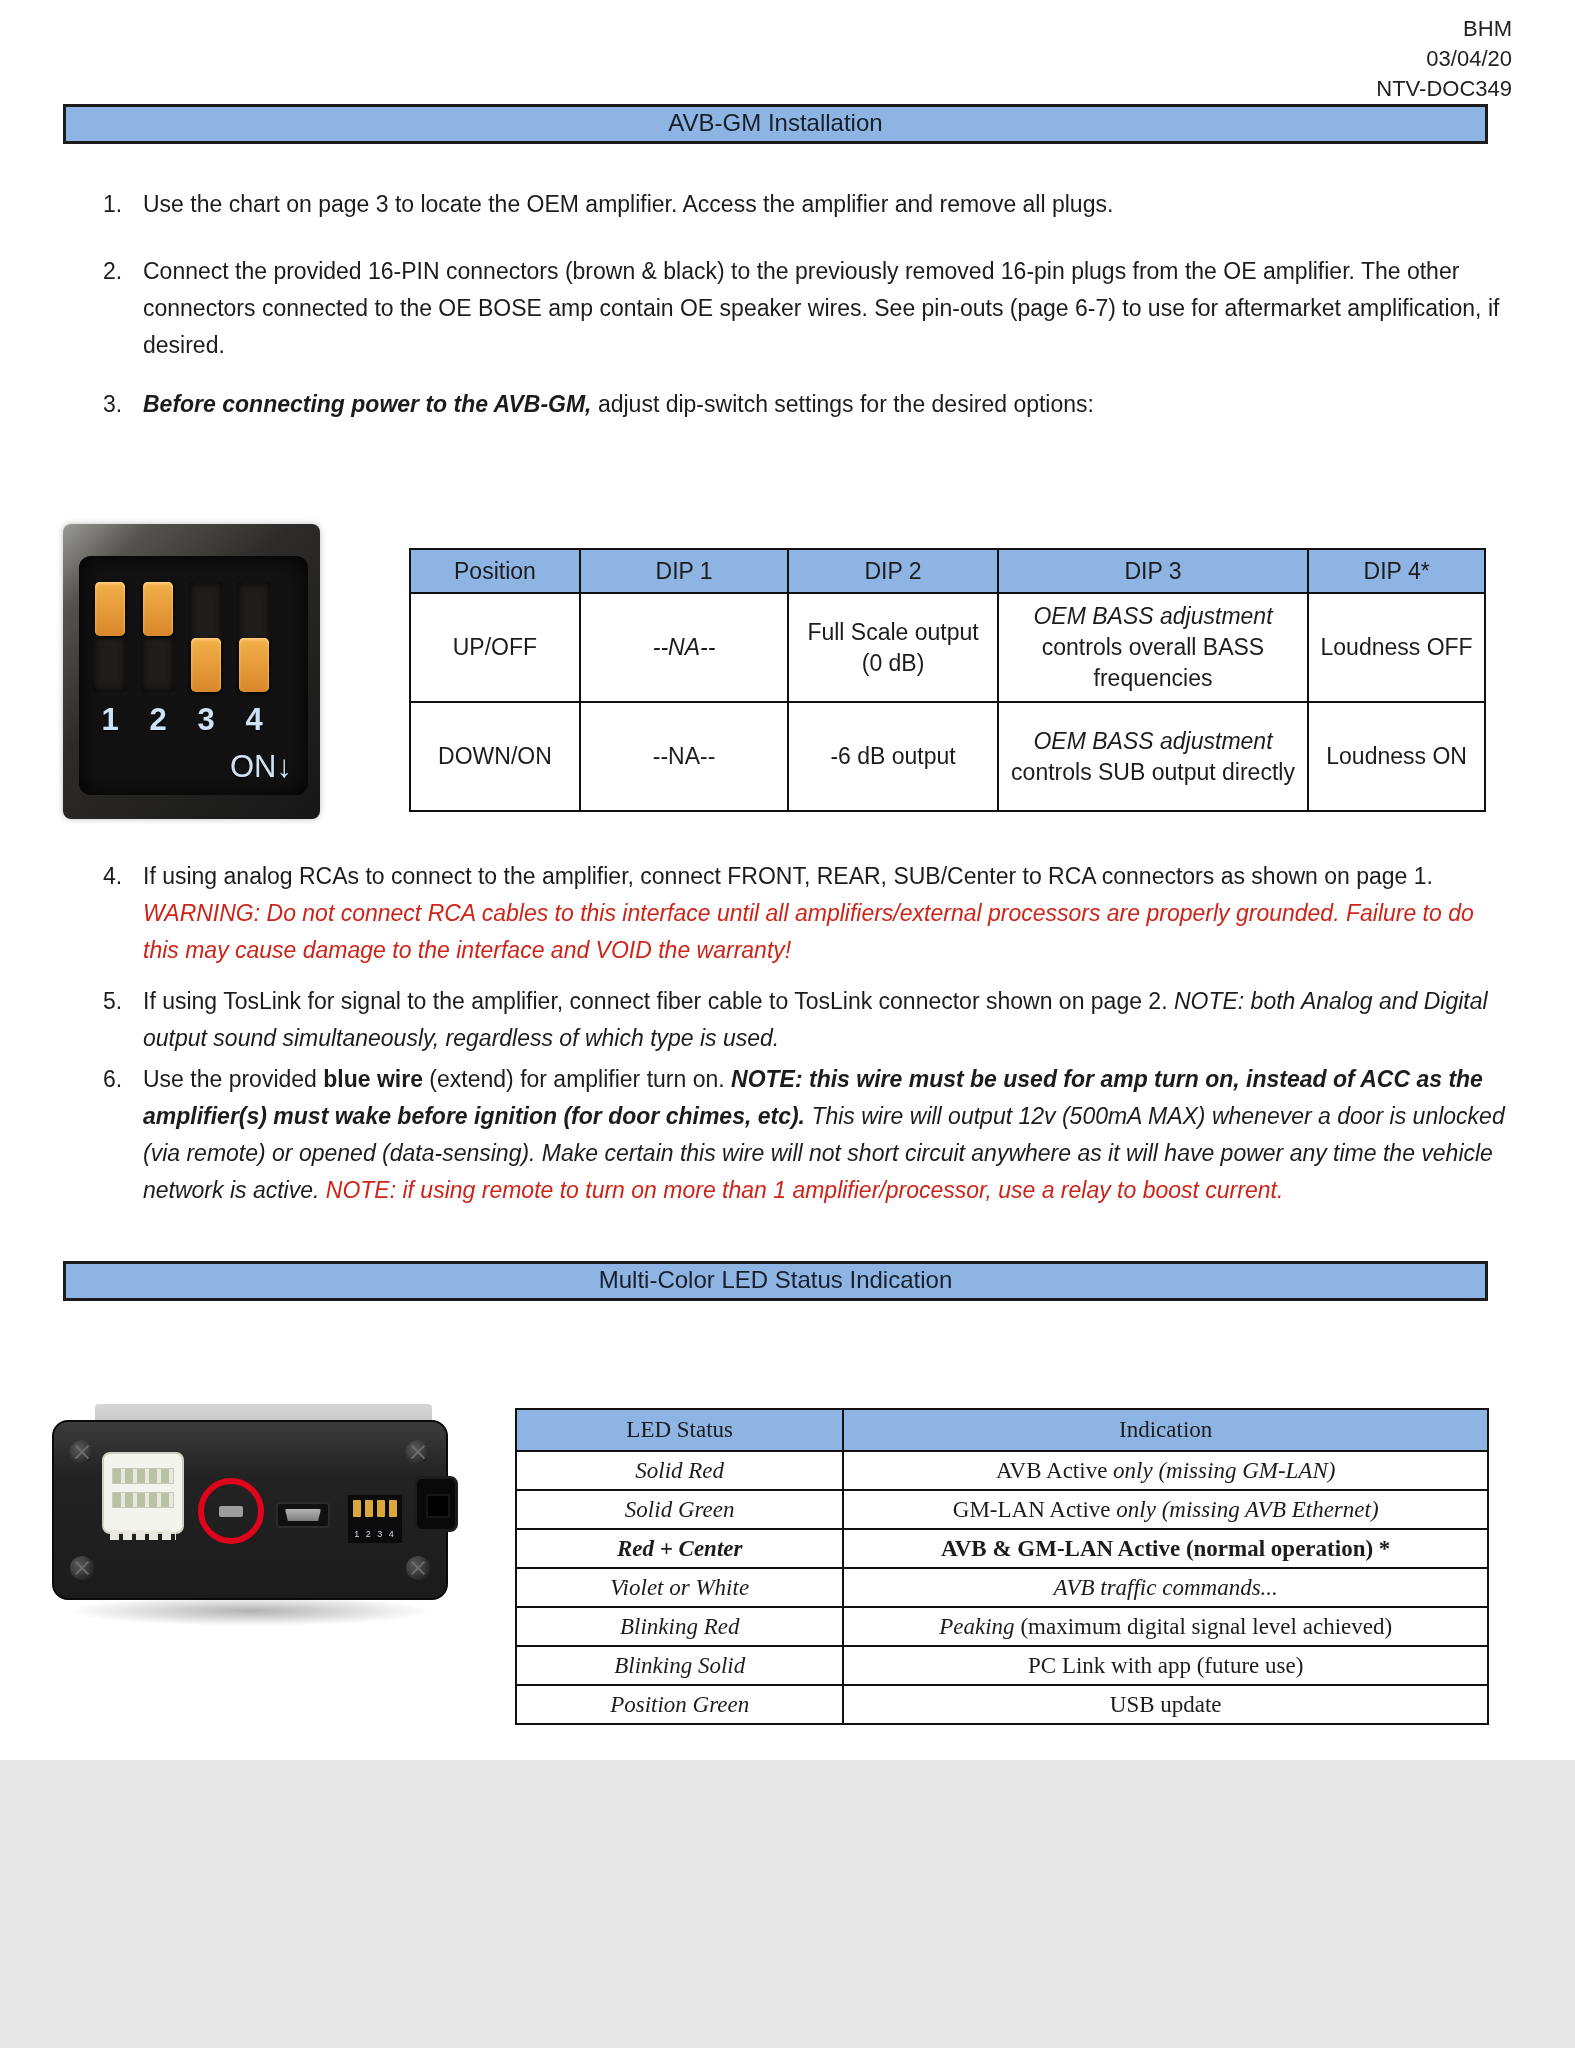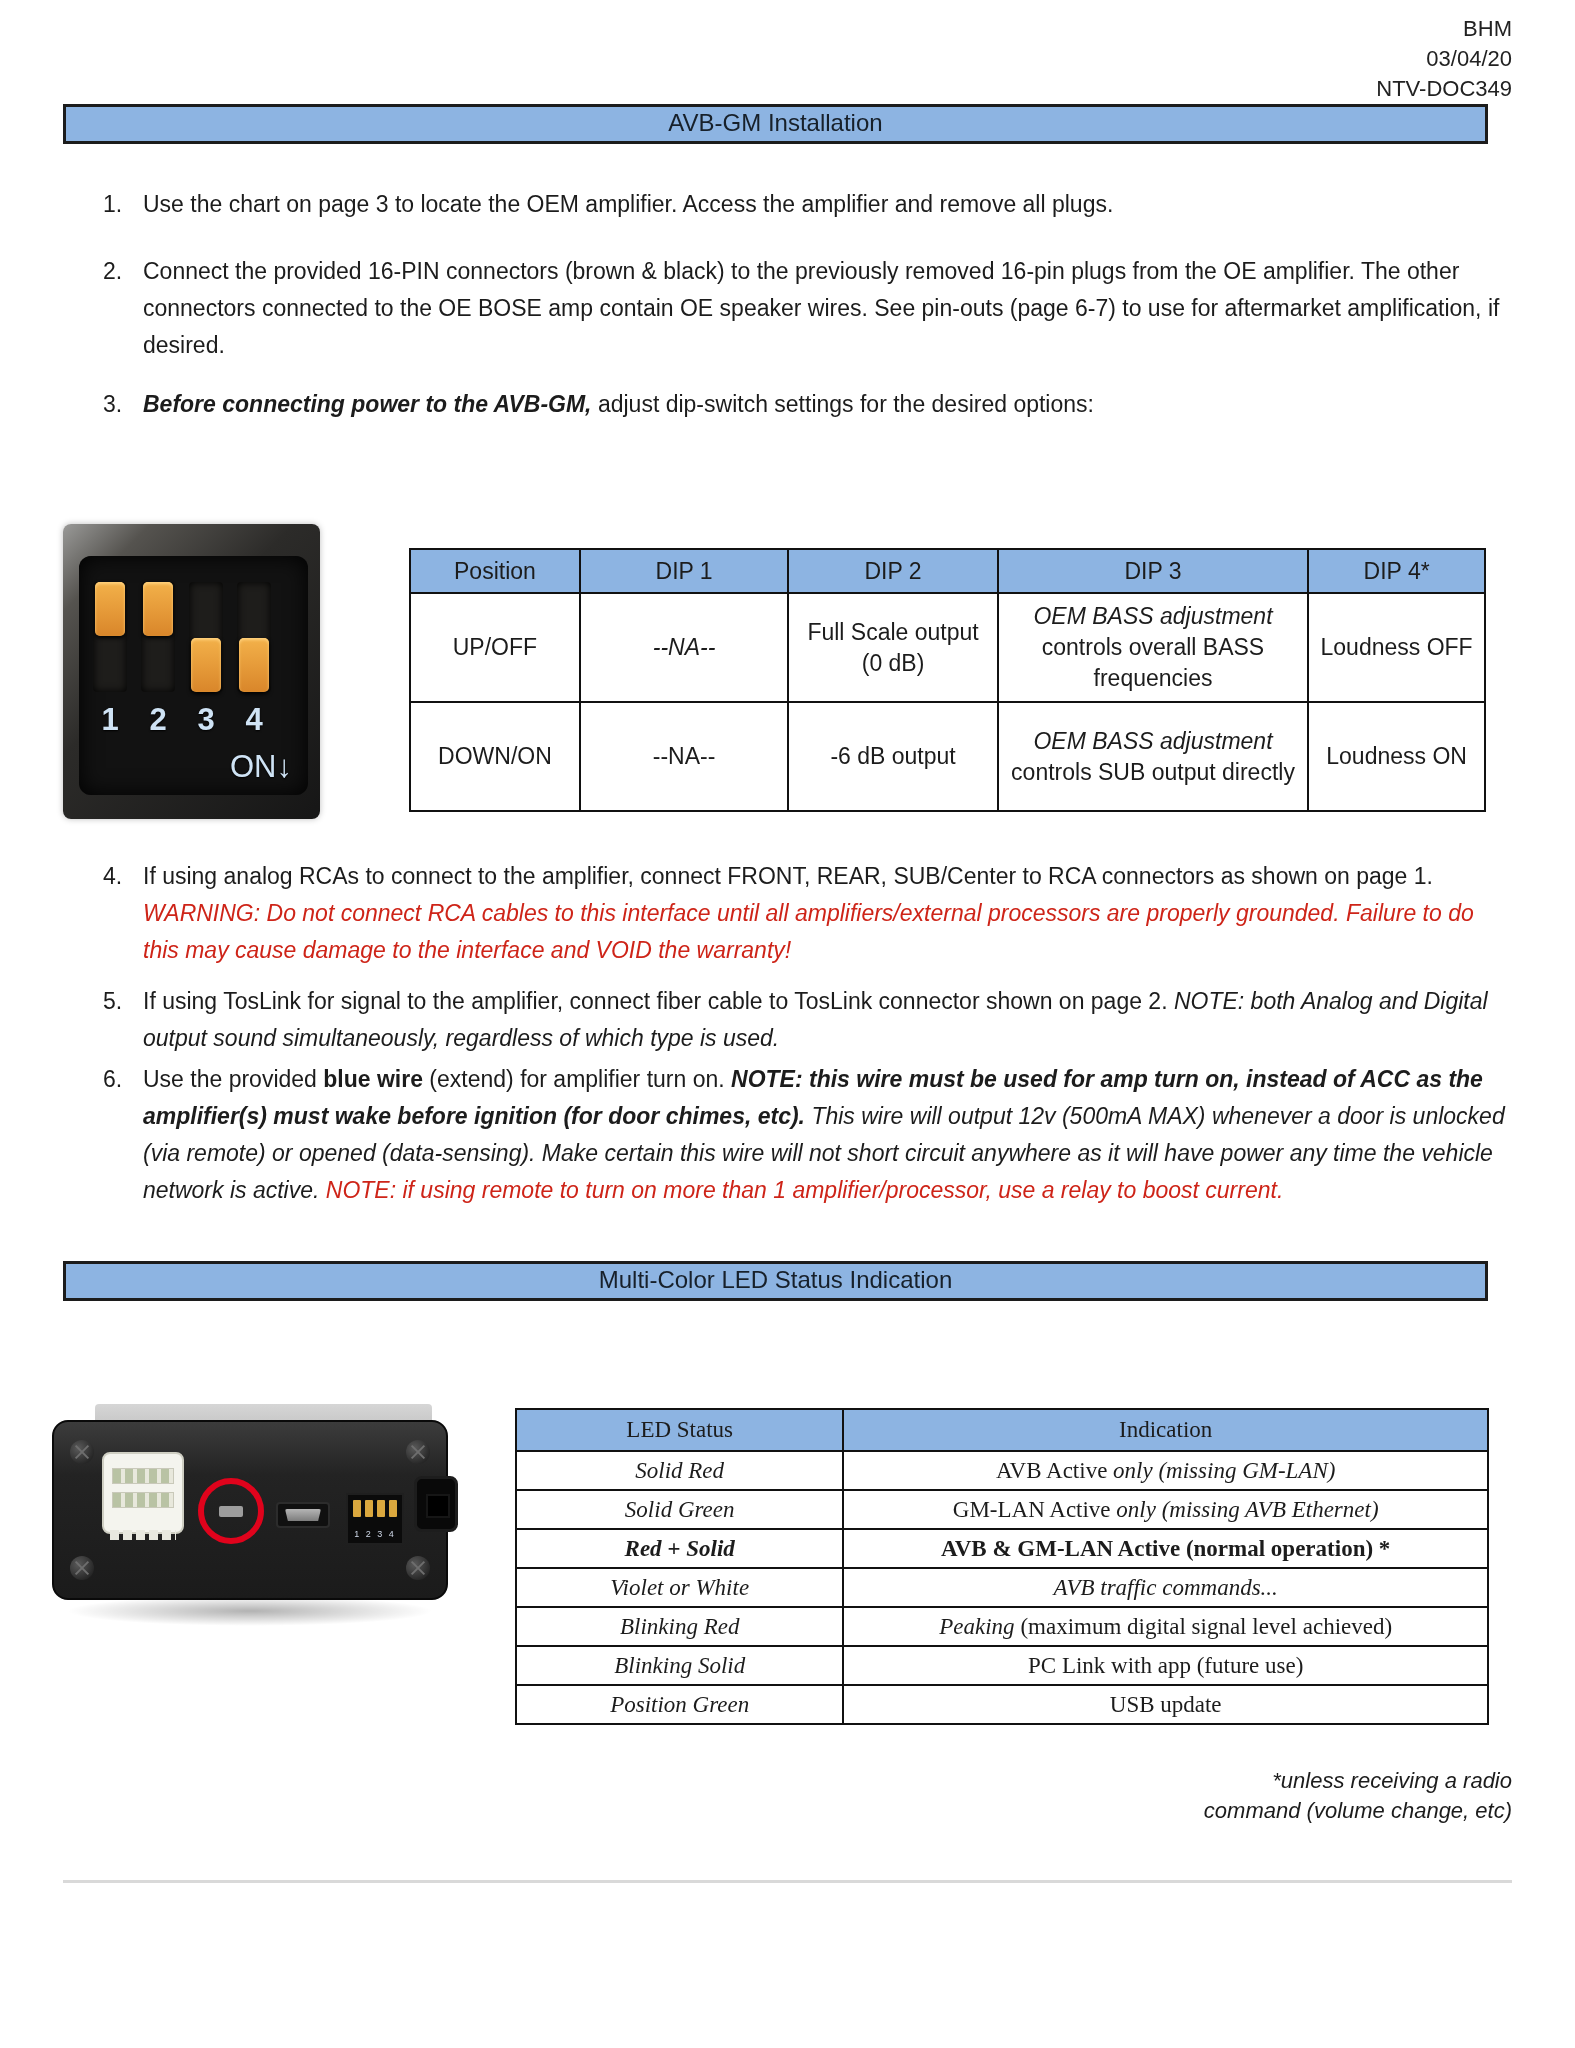--- a/index.html
+++ b/index.html
@@ -1,17 +1,17 @@
 <!DOCTYPE html>
 <html><head>
 <meta charset="utf-8">
 <style>
   html,body{margin:0;padding:0;background:#e8e8e8;}
   .page{
-    position:relative;width:1575px;height:2048px;margin:0 auto;background:#ffffff;
+    position:relative;width:1575px;height:1760px;margin:0 auto;background:#ffffff;
     font-family:"Liberation Sans",sans-serif;color:#1c1c1c;
     box-sizing:border-box;padding:14px 63px 0 63px;overflow:hidden;
   }
   
   .doc-header{text-align:right;font-size:22px;line-height:30px;color:#222;}
   
   .banner{
     box-sizing:border-box;border:3px solid #1c1c1c;background:#8DB4E2;
     text-align:center;font-size:24px;padding:2px 0 4px 0;color:#17202a;margin-right:24px;
   }
@@ -242,21 +242,21 @@
       </tr>
       <tr>
         <td><span class="run-i">Solid Red</span></td>
         <td><span class="run-n">AVB Active </span><span class="run-i">only (missing GM-LAN)</span></td>
       </tr>
       <tr>
         <td><span class="run-i">Solid Green</span></td>
         <td><span class="run-n">GM-LAN Active </span><span class="run-i">only (missing AVB Ethernet)</span></td>
       </tr>
       <tr>
-        <td><span class="run-bi">Red + Solid</span></td>
+        <td><span class="run-bi">Red + Center</span></td>
         <td><span class="run-b">AVB &amp; GM-LAN Active (normal operation) *</span></td>
       </tr>
       <tr>
         <td><span class="run-i">Violet or White</span></td>
         <td><span class="run-i">AVB traffic commands...</span></td>
       </tr>
       <tr>
         <td><span class="run-i">Blinking Red</span></td>
         <td><span class="run-i">Peaking</span><span class="run-n"> (maximum digital signal level achieved)</span></td>
       </tr>

